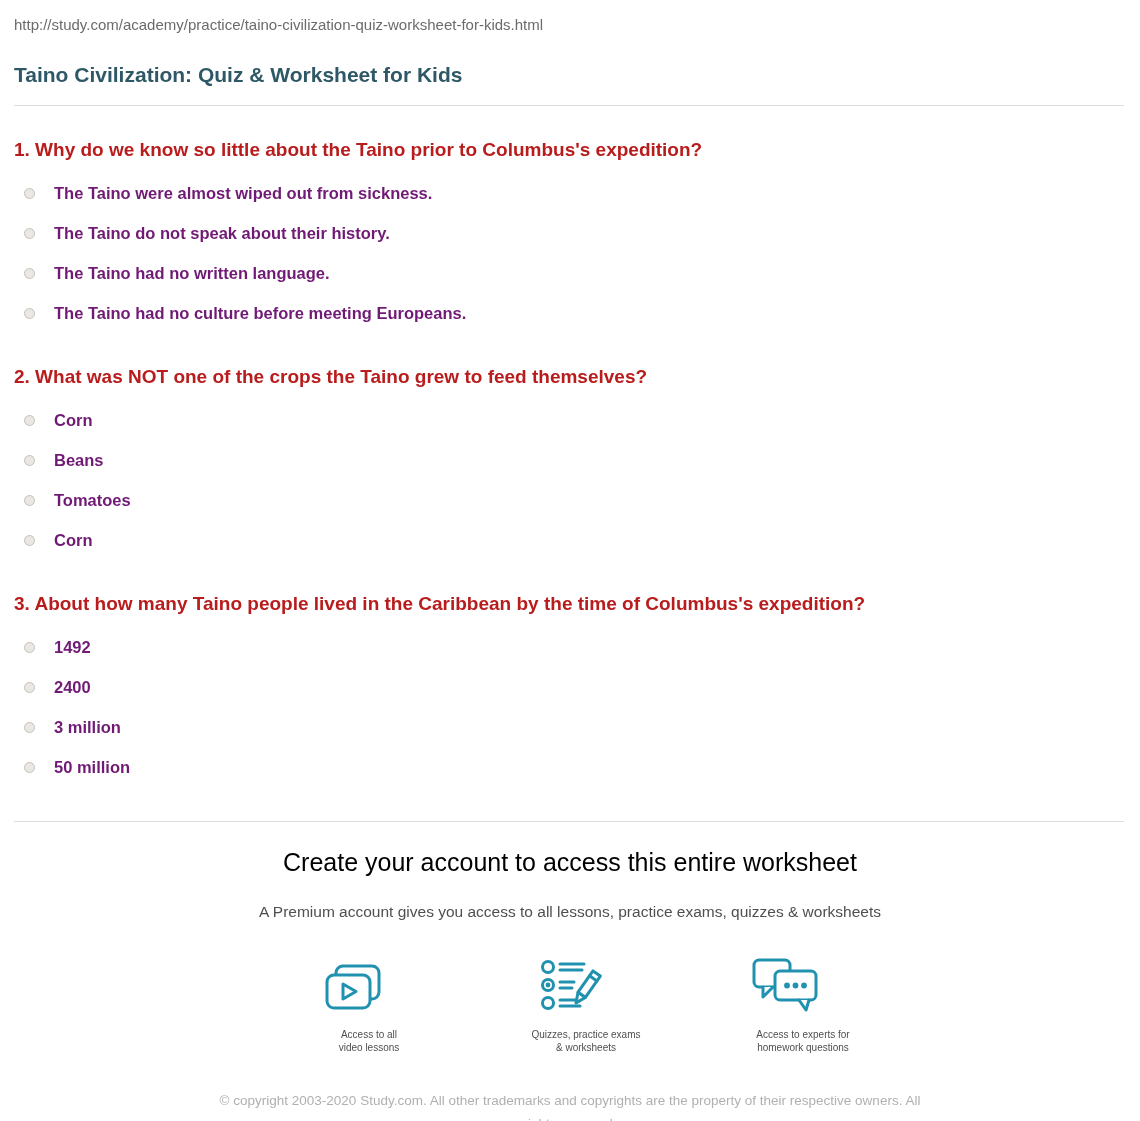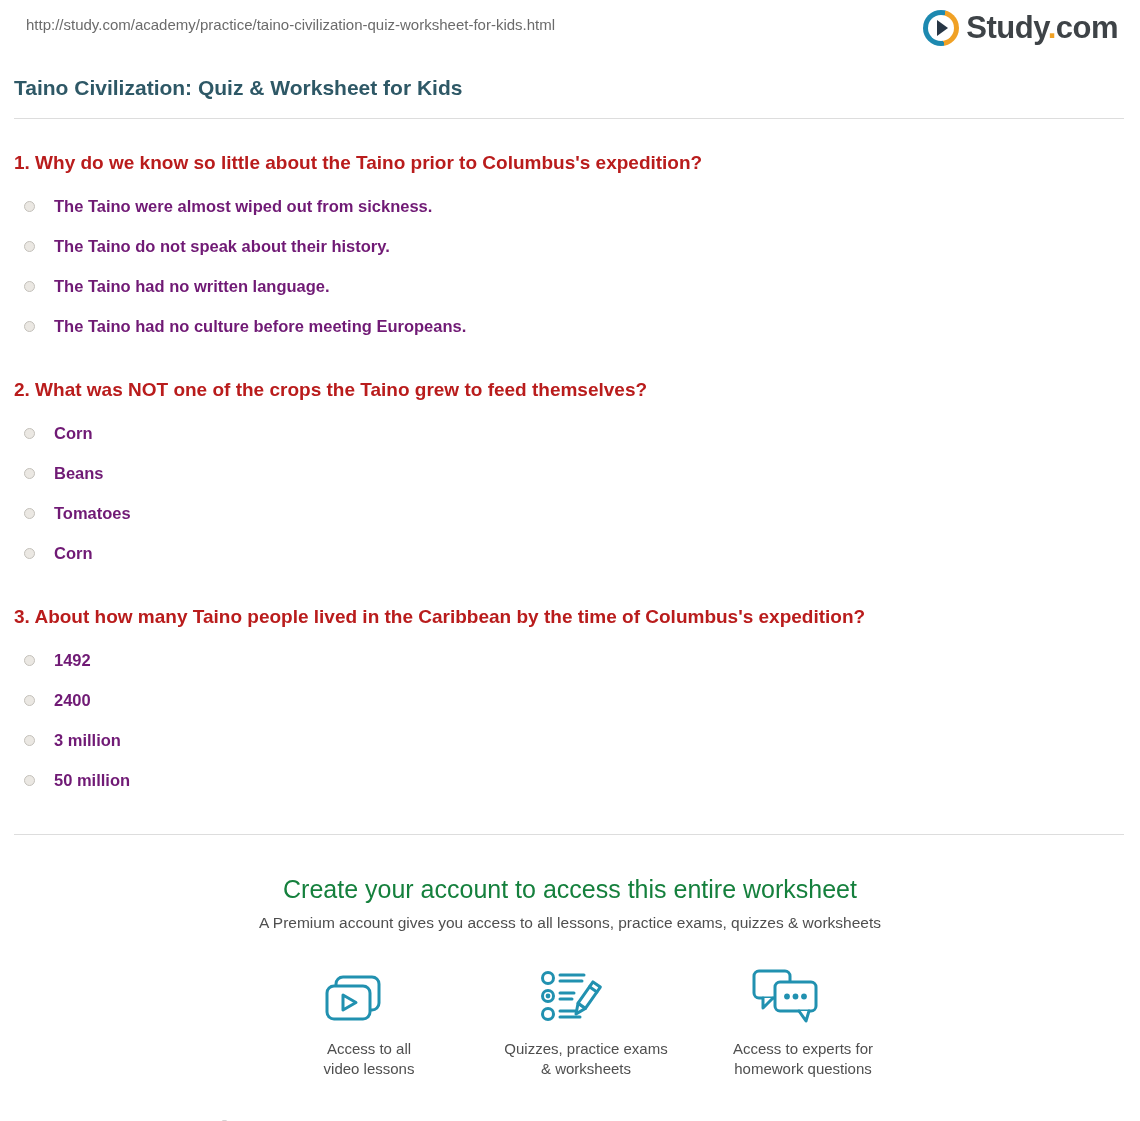--- a/index.html
+++ b/index.html
@@ -6,21 +6,21 @@
   html, body { margin: 0; padding: 0; }
   body {
     width: 1140px; height: 1121px;
     background: #fff;
     font-family: "Liberation Sans", sans-serif;
     color: #555;
     overflow: hidden;
   }
   .topbar {
     display: flex; justify-content: space-between; align-items: flex-start;
-    padding: 10px 22px 0 26px;
+    padding: 10px 22px 0 14px;
   }
   .url { font-size: 15px; color: #6b6b6b; padding-top: 6px; }
   .logo { display: flex; align-items: center; gap: 7px; cursor: pointer; }
   .logo-mark {
     position: relative; width: 36px; height: 36px; border-radius: 50%;
     background: conic-gradient(#1d89b0 0 15deg, #f0a125 15deg 170deg, #1d89b0 170deg 360deg);
     display: inline-block; flex: 0 0 auto;
   }
   .logo-mark::after { content: ""; position: absolute; inset: 5px; background: #fff; border-radius: 50%; }
   .logo-tri {
@@ -38,47 +38,41 @@
 
   .prompt { margin: 33px 16px 12px 14px; font-size: 19px; font-weight: 700; color: #b91c1c; }
   .option { display: flex; align-items: center; height: 40px; padding-left: 24px; cursor: pointer; }
   .radio {
     width: 11px; height: 11px; border-radius: 50%; flex: 0 0 auto;
     background: #ebe8e3; border: 1px solid #c4c1bb; margin-right: 19px;
   }
   .option-label { font-size: 16.5px; color: #701a75; font-weight: bold; }
 
   .cta { text-align: center; }
-  .cta-heading { margin: 40px 0 0; font-size: 25px; font-weight: 400; color: #15803d; }
-  .cta-sub { margin: 10px 0 0; font-size: 15.5px; color: #4f4f4f; }
+  .cta-heading { margin: 26px 0 0; font-size: 25px; font-weight: 400; color: #000000; }
+  .cta-sub { margin: 26px 0 0; font-size: 15.5px; color: #4f4f4f; }
   .features { display: flex; justify-content: center; margin-top: 36px; }
   .feature { width: 217px; display: flex; flex-direction: column; align-items: center; }
   .feature-icon { height: 58px; display: flex; align-items: flex-end; justify-content: center; }
-  .caption { margin-top: 13px; font-size: 15px; color: #4f4f4f; line-height: 1.32; margin-left: 32px; }
+  .caption { margin-top: 13px; font-size: 10px; color: #4f4f4f; line-height: 1.32; margin-left: 32px; }
   .caption span { display: block; }
 
   .copyright {
     margin: 36px auto 0; width: 720px; text-align: center;
     font-size: 13.5px; color: #b0b0b0; line-height: 1.65;
   }
   svg { display: block; }
 </style>
 </head>
 <body>
 
 <div class="page">
 
   <header class="topbar">
     <div class="url">http://study.com/academy/practice/taino-civilization-quiz-worksheet-for-kids.html</div>
-    <div class="logo">
-      <span class="logo-mark">
-          <span class="logo-tri"></span>
-        </span>
-      <span class="logo-text"><span>Study</span><span class="logo-dot">.</span><span>com</span></span>
-    </div>
   </header>
 
   <h1 class="title">Taino Civilization: Quiz &amp; Worksheet for Kids</h1>
   <div class="divider under-title"></div>
 
   <section>
 
     <div>
       <h2 class="prompt">1. Why do we know so little about the Taino prior to Columbus's expedition?</h2>
       <div class="option">

